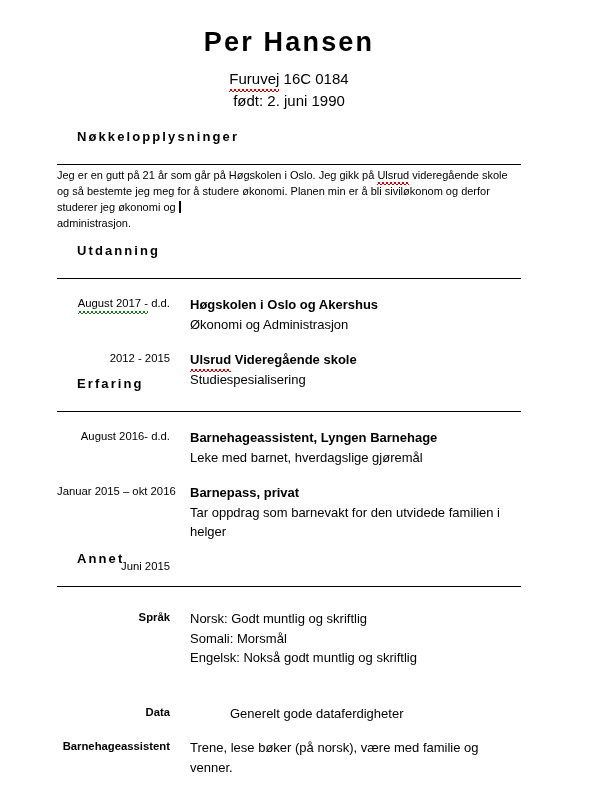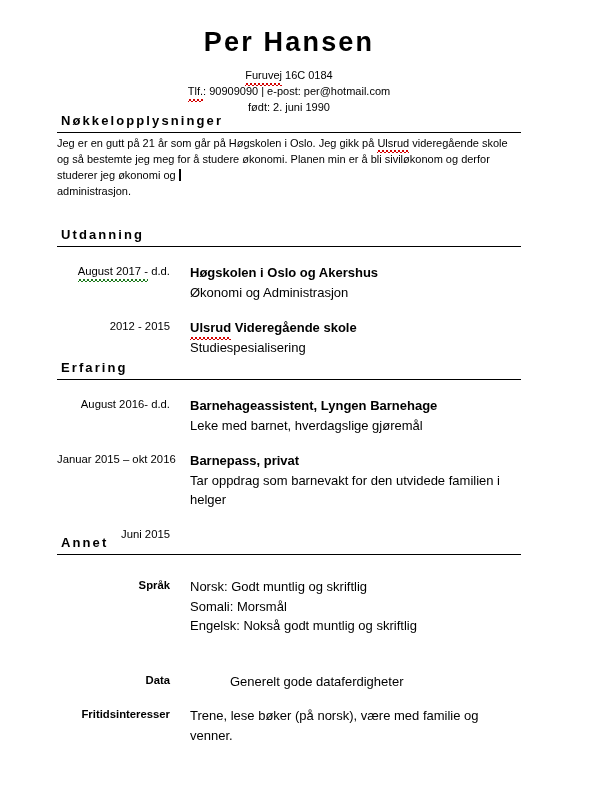--- a/index.html
+++ b/index.html
@@ -36,34 +36,34 @@
     font-weight: bold;
     letter-spacing: 2.2px;
     margin: 0;
     padding-top: 27px;
     line-height: 1.15;
     color: #000;
   }
   .contact-block {
     text-align: center;
     margin-top: 10px;
-    font-size: 11px;
+    font-size: 15px;
     line-height: 1.45;
   }
   .contact-line { display: block; white-space: pre; }
 
   
   .section {
     margin-top: 0;
   }
   .section-heading {
     font-size: 13px;
     font-weight: bold;
     letter-spacing: 2.1px;
-    margin: 0;
+    margin: 16px;
     padding: 0 0 3px 4px;
     line-height: 1.25;
   }
   .rule {
     border: none;
     border-top: 1.4px solid #000;
     margin: 0;
     width: 464px;
     height: 0;
   }
@@ -149,21 +149,20 @@
 </head>
 <body>
 
 <div class="page">
  <div class="content">
 
   <h1 class="doc-title">Per Hansen</h1>
 
   <div class="contact-block">
     <span class="contact-line"><span class="sp-red">Furuvej</span><span> 16C 0184</span></span>
-    <span class="contact-line"><span class="sp-red">Tlf.</span><span>: 90909090 | e-post: per@hotmail.com</span></span>
     <span class="contact-line">født: 2. juni 1990</span>
   </div>
 
   <div class="section sec-nokkel">
     <div class="section-heading">Nøkkelopplysninger</div>
     <hr class="rule">
     <p class="intro"><span>Jeg er en gutt på 21 år som går på Høgskolen i Oslo. Jeg gikk på </span><span class="sp-red">Ulsrud</span><span> videregående skole og så bestemte jeg meg for å studere økonomi. Planen min er å bli siviløkonom og derfor studerer jeg økonomi og</span><span class="caret"></span><br><span>administrasjon.</span></p>
   </div>
 
   <div class="section sec-utdanning">
@@ -233,21 +232,21 @@
       </div>
 
       <div class="entry" style="margin-top:36px;gap:40px;">
         <div class="entry-date bold">Data</div>
         <div class="entry-body">
           <span class="entry-sub">Generelt gode dataferdigheter</span>
         </div>
       </div>
 
       <div class="entry" style="margin-top:15px;">
-        <div class="entry-date bold">Fritidsinteresser</div>
+        <div class="entry-date bold">Barnehageassistent</div>
         <div class="entry-body">
           <span class="entry-sub">Trene, lese bøker (på norsk), være med familie og venner.</span>
         </div>
       </div>
 
     </div>
   </div>
 
  </div>
 </div>

